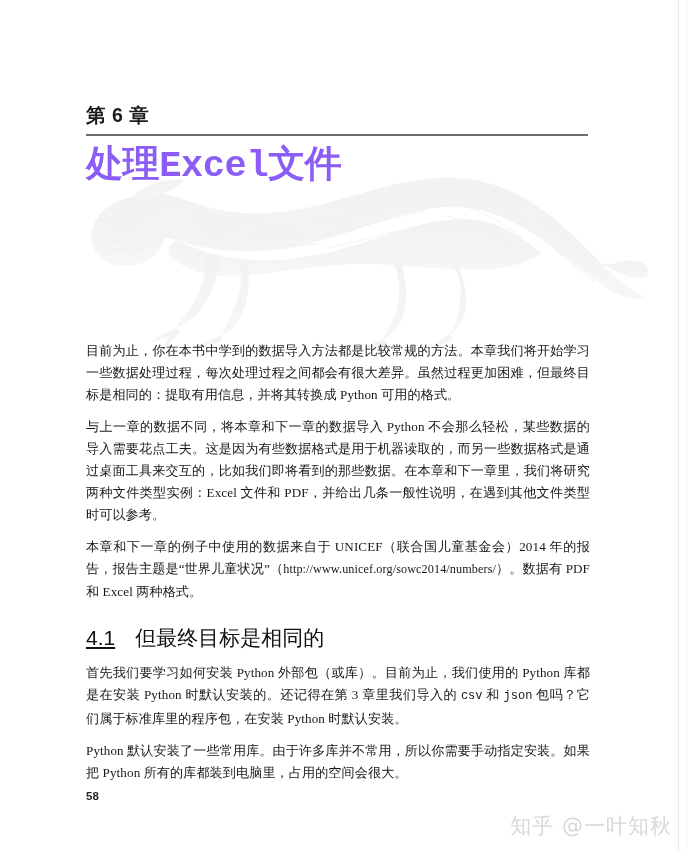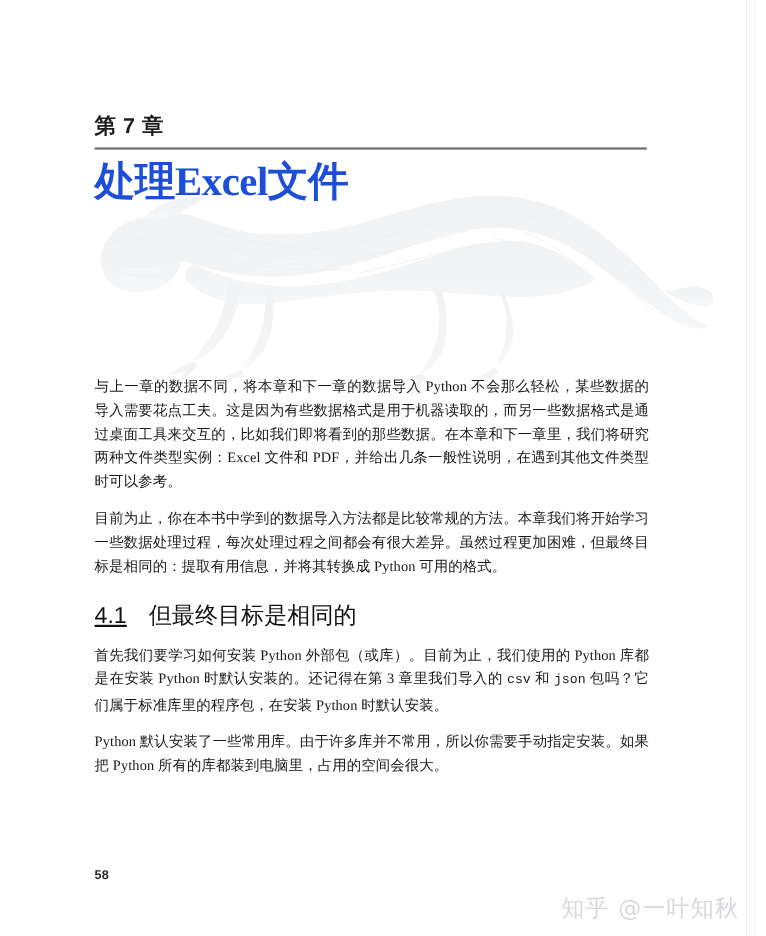--- a/index.html
+++ b/index.html
@@ -67,25 +67,25 @@
   }
 
   .chapter-rule {
     width: 502px;
     height: 2px;
     background: #6e6e72;
     margin: 0 0 10px 0;
   }
 
   .chapter-title {
-    font-family: Liberation Serif, serif;
+    font-family: Liberation Mono, monospace;
     font-size: 37px;
     font-weight: 700;
     letter-spacing: -0.4px;
-    color: #1d4ed8;
+    color: #8b5cf6;
     line-height: 1.1;
     margin: 0;
   }
 
   
   .body-area {
     position: absolute;
     left: 86px;
     top: 340px;
     width: 504px;
@@ -247,31 +247,34 @@
       <path d="M462,92 C484,110 504,128 522,142"></path>
       <circle cx="52" cy="88" r="7"></circle>
       <circle cx="52" cy="88" r="3"></circle>
       <path d="M26,96 C38,102 54,104 70,102"></path>
       <path d="M28,104 C40,110 56,112 72,110"></path>
       <path d="M24,82 C36,78 52,76 66,78"></path>
     </g>
   </svg>
 
   <div class="chapter-head">
-    <div class="chapter-number">第 7 章</div>
+    <div class="chapter-number">第 6 章</div>
     <div class="chapter-rule"></div>
     <h1 class="chapter-title">处理Excel文件</h1>
   </div>
 
   <div class="body-area">
 
+    <p class="para">目前为止，你在本书中学到的数据导入方法都是比较常规的方法。本章我们将开始学习一些数据处理过程，每次处理过程之间都会有很大差异。虽然过程更加困难，但最终目标是相同的：提取有用信息，并将其转换成 Python 可用的格式。</p>
+
     <p class="para">与上一章的数据不同，将本章和下一章的数据导入 Python 不会那么轻松，某些数据的导入需要花点工夫。这是因为有些数据格式是用于机器读取的，而另一些数据格式是通过桌面工具来交互的，比如我们即将看到的那些数据。在本章和下一章里，我们将研究两种文件类型实例：Excel 文件和 PDF，并给出几条一般性说明，在遇到其他文件类型时可以参考。</p>
 
-    <p class="para">目前为止，你在本书中学到的数据导入方法都是比较常规的方法。本章我们将开始学习一些数据处理过程，每次处理过程之间都会有很大差异。虽然过程更加困难，但最终目标是相同的：提取有用信息，并将其转换成 Python 可用的格式。</p>
-
+    <p class="para">
+      <span>本章和下一章的例子中使用的数据来自于 UNICEF（联合国儿童基金会）2014 年的报告，报告主题是“世界儿童状况”（</span><span class="url">http://www.unicef.org/sowc2014/numbers/</span><span>）。数据有 PDF 和 Excel 两种格式。</span>
+    </p>
 
 
     <h2 class="section-heading">
       <span class="sec-num">4.1</span><span>但最终目标是相同的</span>
     </h2>
 
     <p class="para">
       <span>首先我们要学习如何安装 Python 外部包（或库）。目前为止，我们使用的 Python 库都是在安装 Python 时默认安装的。还记得在第 3 章里我们导入的 </span><code>csv</code><span> 和 </span><code>json</code><span> 包吗？它们属于标准库里的程序包，在安装 Python 时默认安装。</span>
     </p>
 

